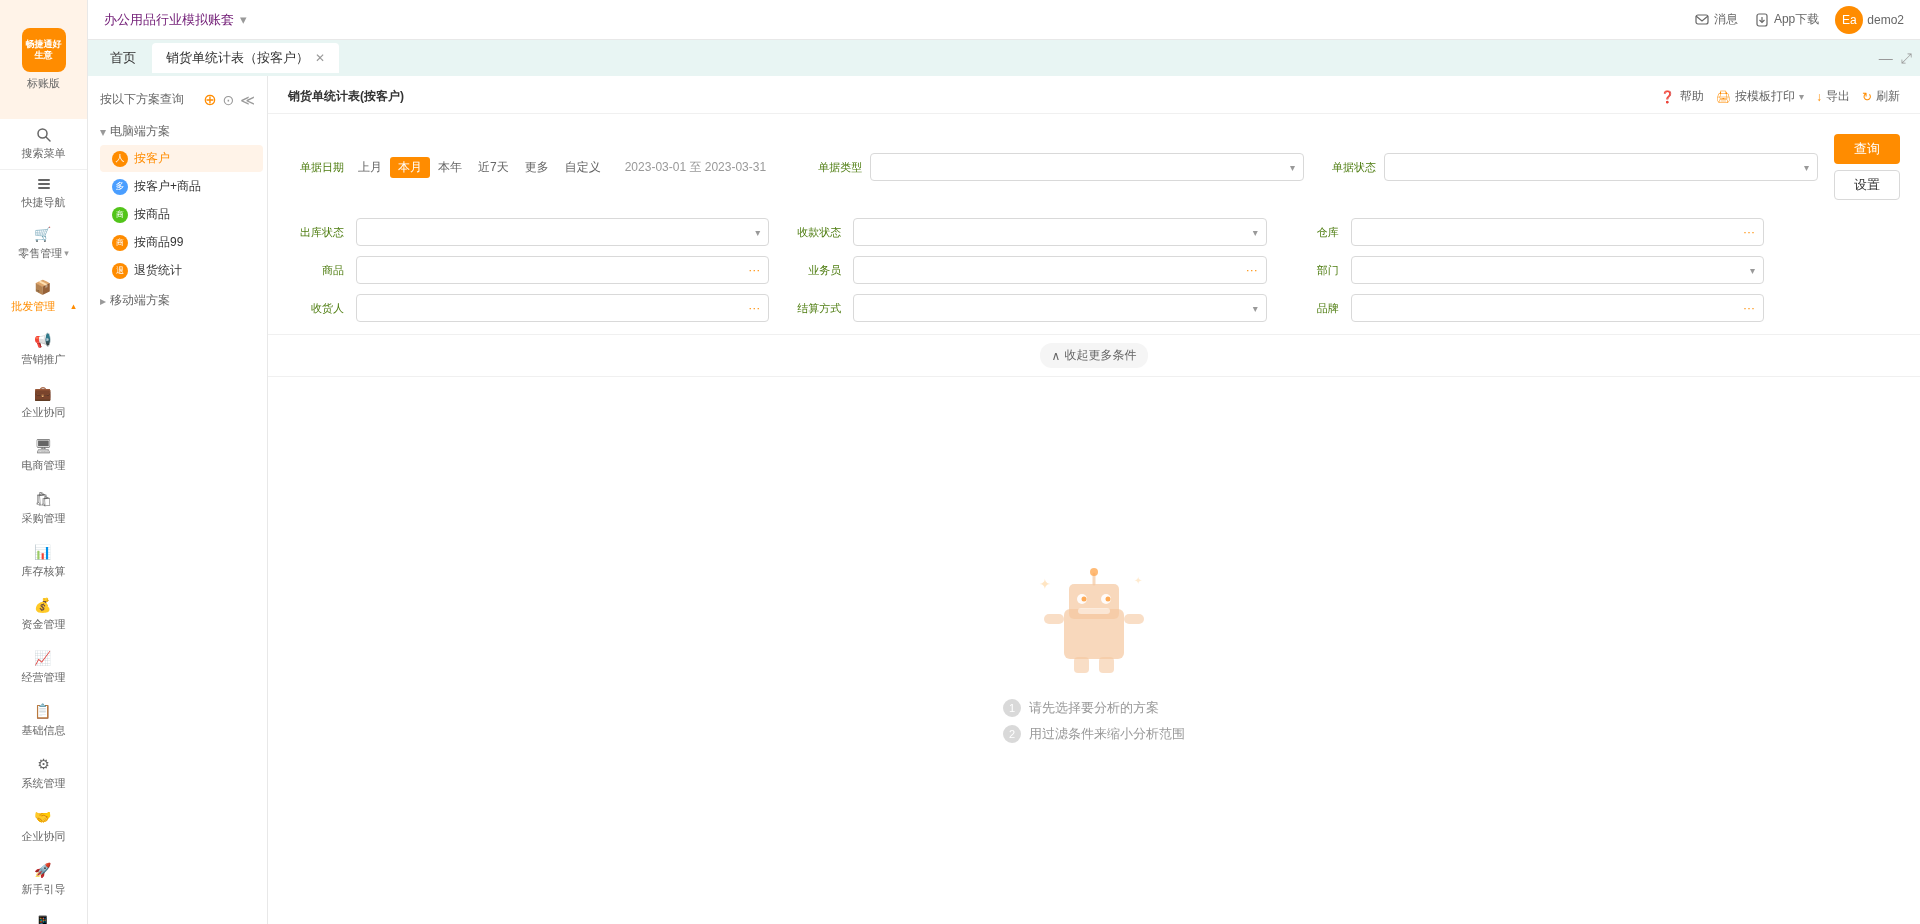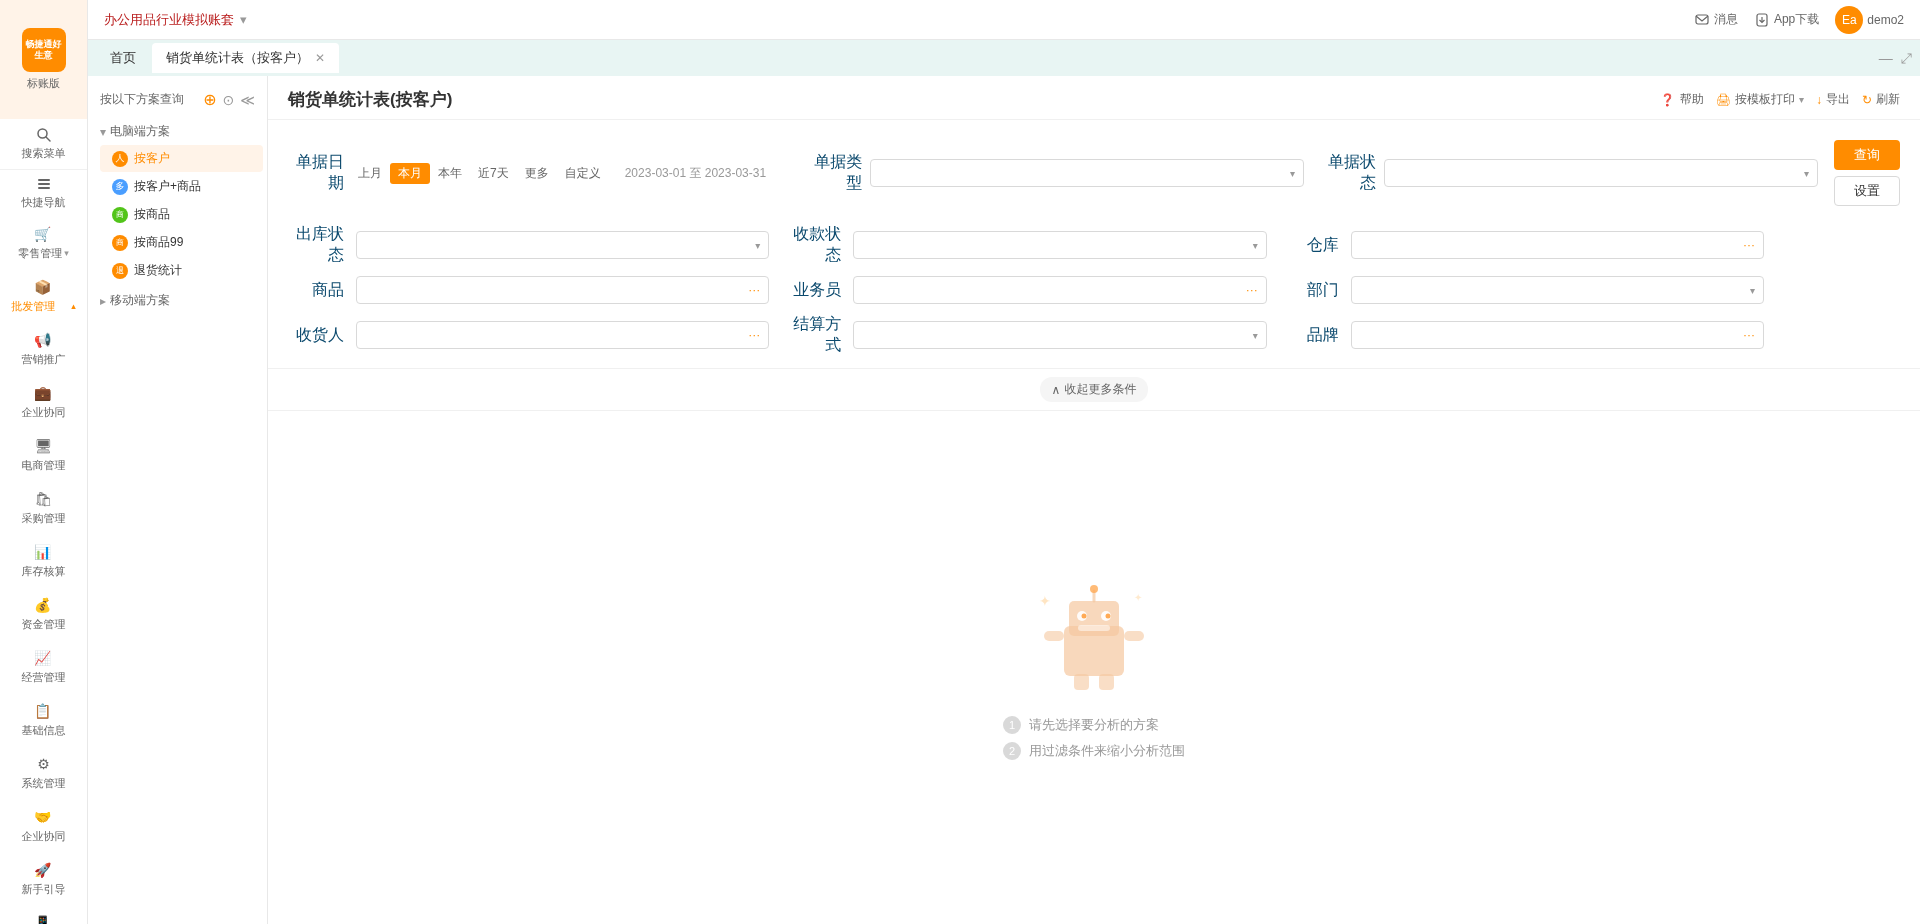--- a/index.html
+++ b/index.html
@@ -20,21 +20,21 @@
     .sidebar-item .item-label { font-size: 11px; color: #666; margin-top: 2px; }
     .sidebar-item.active .item-label { color: #ff8c00; }
     .arrow-icon { font-size: 9px; color: #999; }
 
     
     .main { flex: 1; display: flex; flex-direction: column; height: 100%; overflow: hidden; }
 
     
     .topbar { height: 40px; background: #fff; display: flex; align-items: center; justify-content: space-between; padding: 0 16px; border-bottom: 1px solid #e8e8e8; flex-shrink: 0; }
     .topbar-left { display: flex; align-items: center; gap: 6px; }
-    .topbar-title { font-size: 13px; color: #b91c1c; }
+    .topbar-title { font-size: 13px; color: #701a75; }
     .topbar-dropdown { color: #999; cursor: pointer; }
     .topbar-right { display: flex; align-items: center; gap: 16px; }
     .topbar-btn { display: flex; align-items: center; gap: 4px; font-size: 12px; color: #666; cursor: pointer; }
     .user-avatar { width: 28px; height: 28px; border-radius: 50%; background: #ff8c00; display: flex; align-items: center; justify-content: center; color: #fff; font-size: 12px; }
 
     
     .tabbar { height: 36px; background: #e8f5f3; display: flex; align-items: center; padding: 0 8px; gap: 2px; flex-shrink: 0; }
     .tab { height: 30px; padding: 0 14px; display: flex; align-items: center; gap: 6px; border-radius: 4px 4px 0 0; cursor: pointer; font-size: 13px; }
     .tab.home { background: transparent; color: #333; }
     .tab.active { background: #fff; color: #333; font-weight: 500; }
@@ -53,29 +53,29 @@
     .scheme-group-title { display: flex; align-items: center; gap: 4px; padding: 4px 12px; font-size: 12px; color: #666; cursor: pointer; }
     .scheme-group-items { padding-left: 8px; }
     .scheme-group-item { display: flex; align-items: center; gap: 6px; padding: 5px 12px; font-size: 12px; color: #333; cursor: pointer; border-radius: 4px; margin: 1px 4px; }
     .scheme-group-item.active { background: #fff3e8; color: #ff8c00; }
     .scheme-group-item .item-icon { width: 16px; height: 16px; display: flex; align-items: center; justify-content: center; background: #ff8c00; border-radius: 50%; color: #fff; font-size: 9px; flex-shrink: 0; }
     .scheme-group-item .item-icon.blue { background: #4a9eff; }
 
     
     .main-panel { flex: 1; display: flex; flex-direction: column; overflow: hidden; }
     .page-header { padding: 12px 20px 8px; display: flex; align-items: center; justify-content: space-between; background: #fff; border-bottom: 1px solid #f0f0f0; flex-shrink: 0; }
-    .page-title { font-size: 17px; font-weight: 600; color: #333; }
+    .page-title { font-size: 12px; font-weight: 600; color: #333; }
     .page-actions { display: flex; align-items: center; gap: 12px; }
     .page-action-btn { display: flex; align-items: center; gap: 4px; font-size: 12px; color: #666; cursor: pointer; }
 
     
     .filter-area { background: #fff; padding: 12px 20px; border-bottom: 1px solid #f0f0f0; flex-shrink: 0; }
     .filter-row { display: flex; align-items: center; gap: 16px; margin-bottom: 10px; }
     .filter-row:last-child { margin-bottom: 0; }
-    .filter-label { font-size: 16px; color: #0c4a6e; width: 56px; flex-shrink: 0; text-align: right; }
+    .filter-label { font-size: 11px; color: #4d7c0f; width: 56px; flex-shrink: 0; text-align: right; }
     .filter-date-group { display: flex; align-items: center; gap: 0; flex: 1; }
     .date-btn { padding: 2px 8px; border-radius: 3px; font-size: 12px; cursor: pointer; color: #666; border: none; background: transparent; }
     .date-btn.active { background: #ff8c00; color: #fff; border-radius: 3px; }
     .date-range { font-size: 12px; color: #999; }
     .filter-select { flex: 1; height: 28px; border: 1px solid #d9d9d9; border-radius: 4px; padding: 0 8px; display: flex; align-items: center; justify-content: space-between; cursor: pointer; font-size: 12px; color: #333; background: #fff; min-width: 0; }
     .filter-select .select-arrow { color: #999; font-size: 10px; }
     .filter-input { flex: 1; height: 28px; border: 1px solid #d9d9d9; border-radius: 4px; padding: 0 8px; font-size: 12px; color: #333; background: #fff; display: flex; align-items: center; }
     .filter-col { display: flex; align-items: center; gap: 12px; flex: 1; }
 
     

